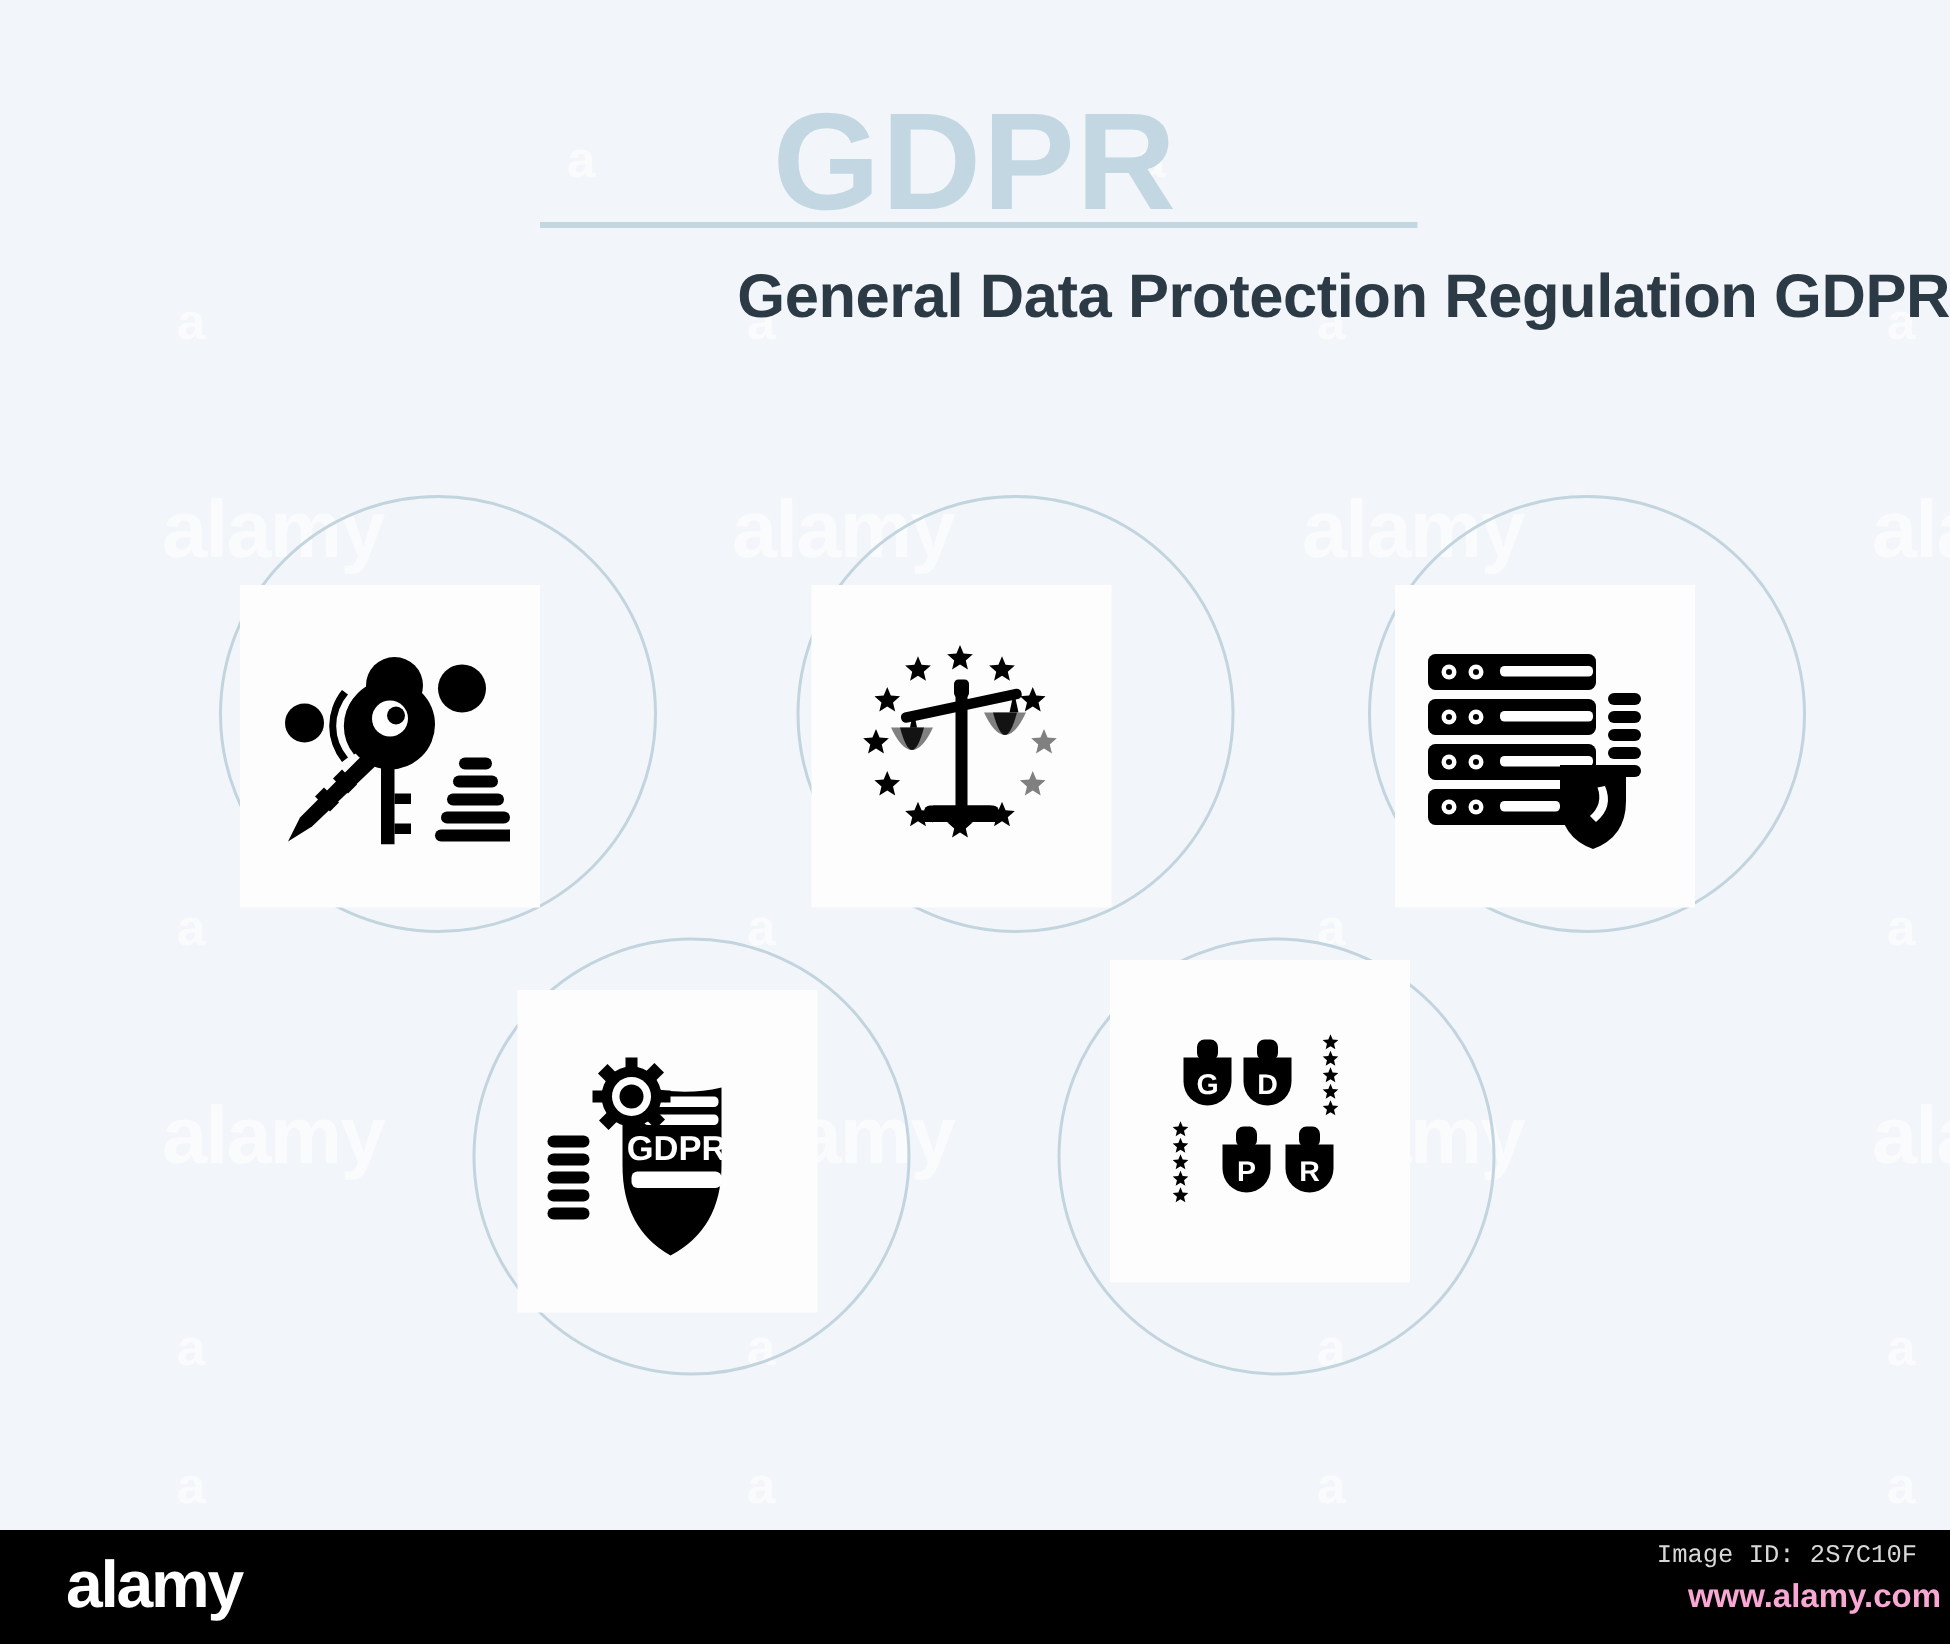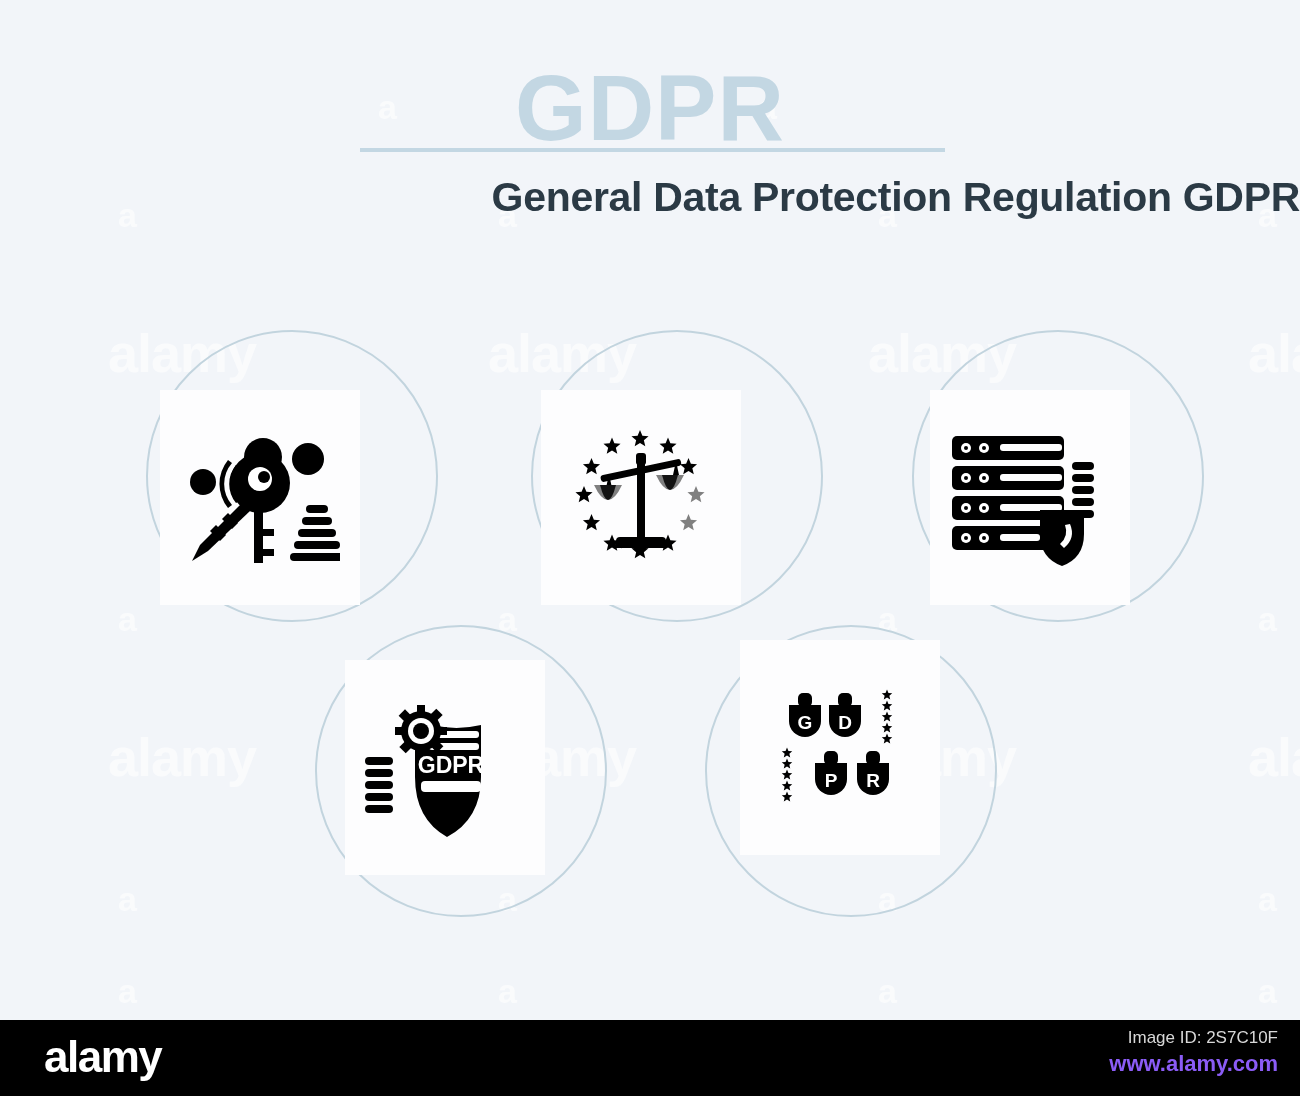--- a/index.html
+++ b/index.html
@@ -110,27 +110,27 @@
     font-weight: 700;
     font-family: "Liberation Sans", sans-serif;
     letter-spacing: -1.5px;
   }
   .image-id {
     position: absolute;
     right: 22px;
     top: 8px;
     color: #d8d8d8;
     font-size: 17px;
-    font-family: Liberation Sans, sans-serif;
+    font-family: Liberation Mono, monospace;
   }
   .alamy-url {
     position: absolute;
-    right: 22px;
+    right: 6px;
     top: 31px;
-    color: #8b5cf6;
+    color: #f9a8d4;
     font-size: 22px;
     font-weight: 700;
     font-family: "Liberation Sans", sans-serif;
   }
 </style>
 </head>
 <body>
 
 <div id="stage">
 

